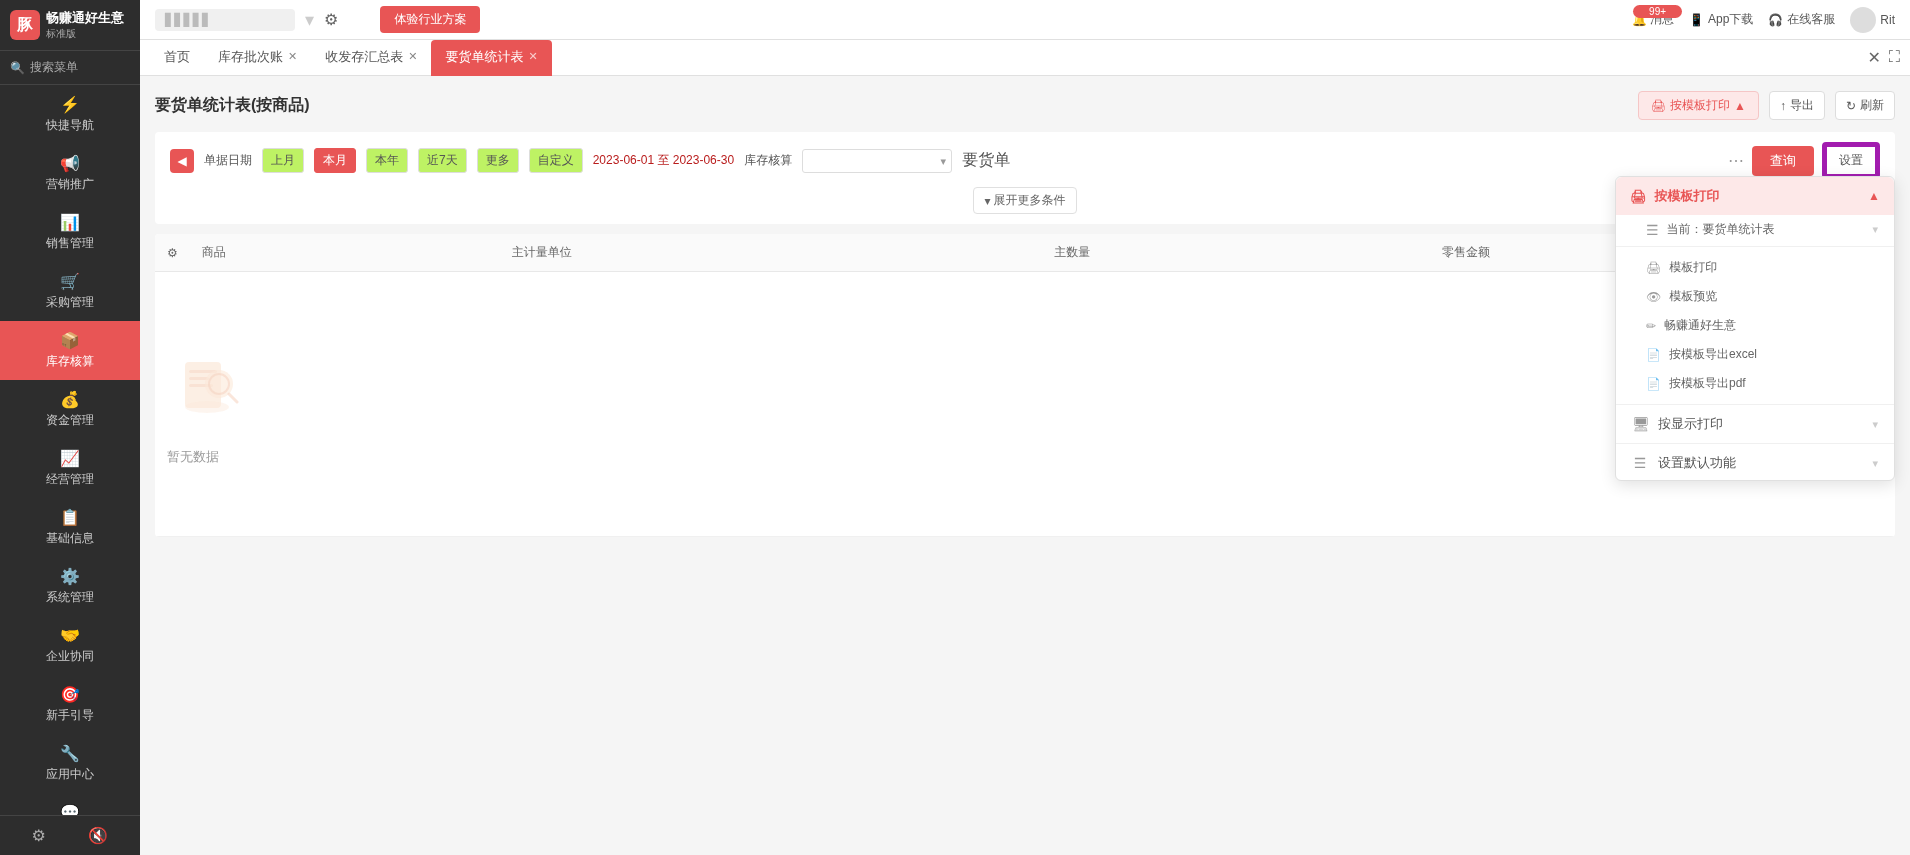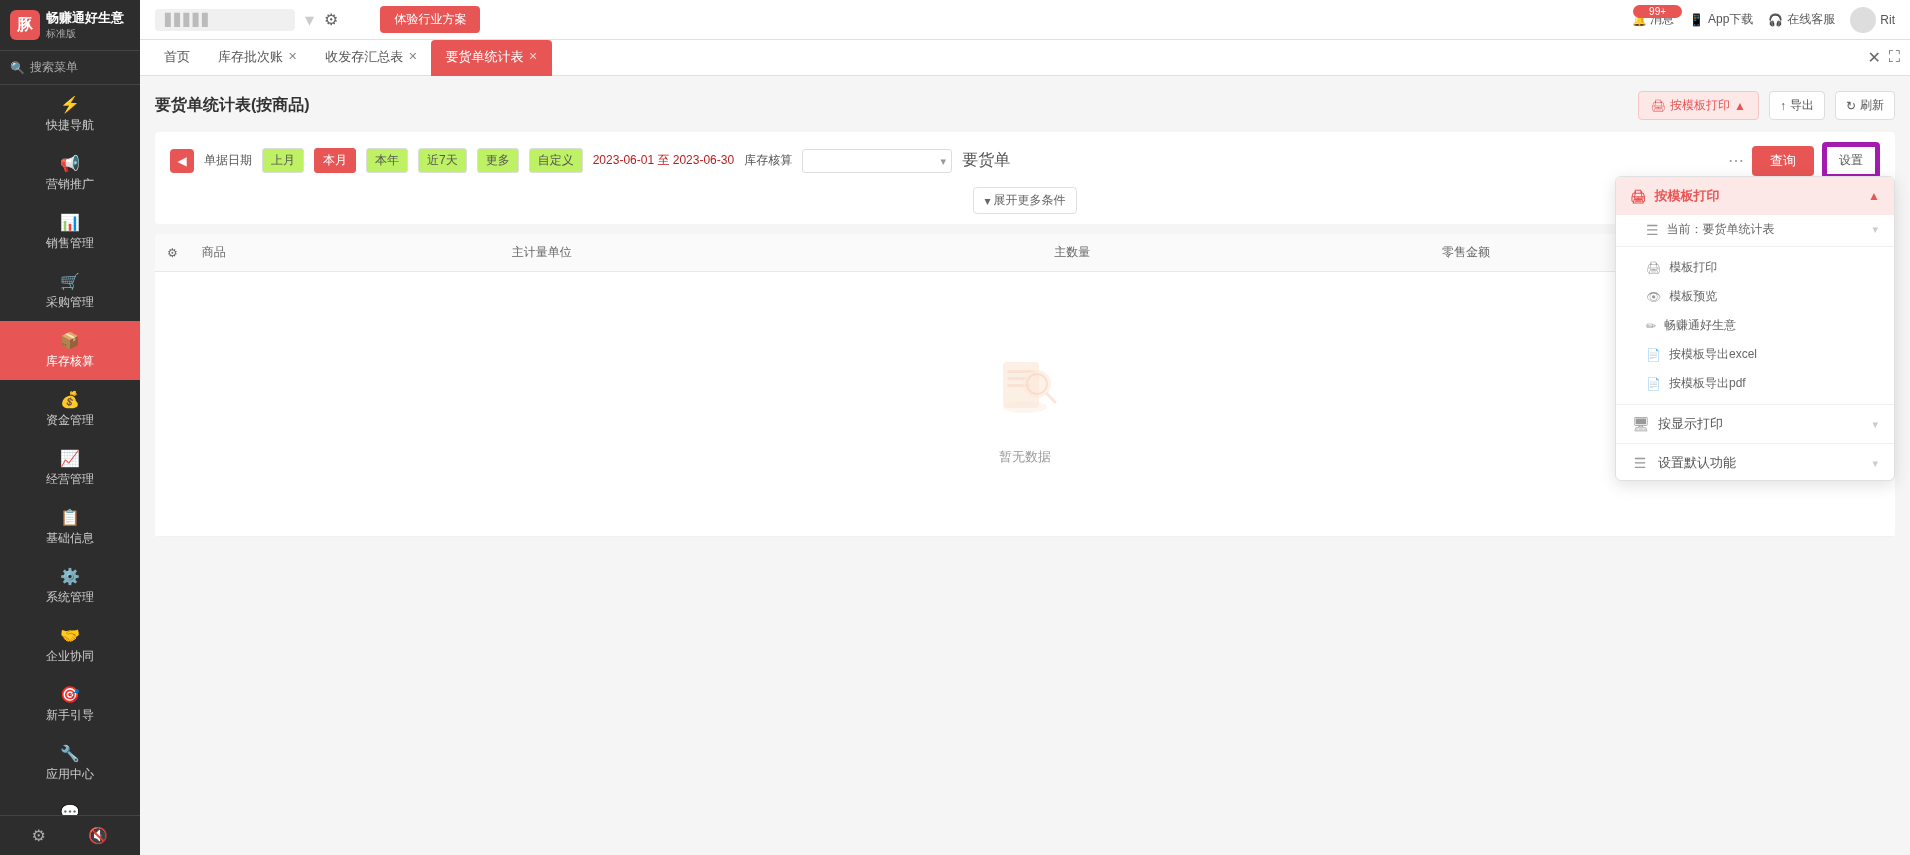--- a/index.html
+++ b/index.html
@@ -387,21 +387,21 @@
       width: 30px;
       text-align: center;
       color: #999;
       cursor: pointer;
     }
 
     
     .empty-state {
       display: flex;
       flex-direction: column;
-      align-items: center;
+      align-items: flex-start;
       justify-content: center;
       padding: 60px 0;
     }
     .empty-icon {
       font-size: 70px;
       margin-bottom: 10px;
       opacity: 0.4;
     }
     .empty-text {
       color: #999;

